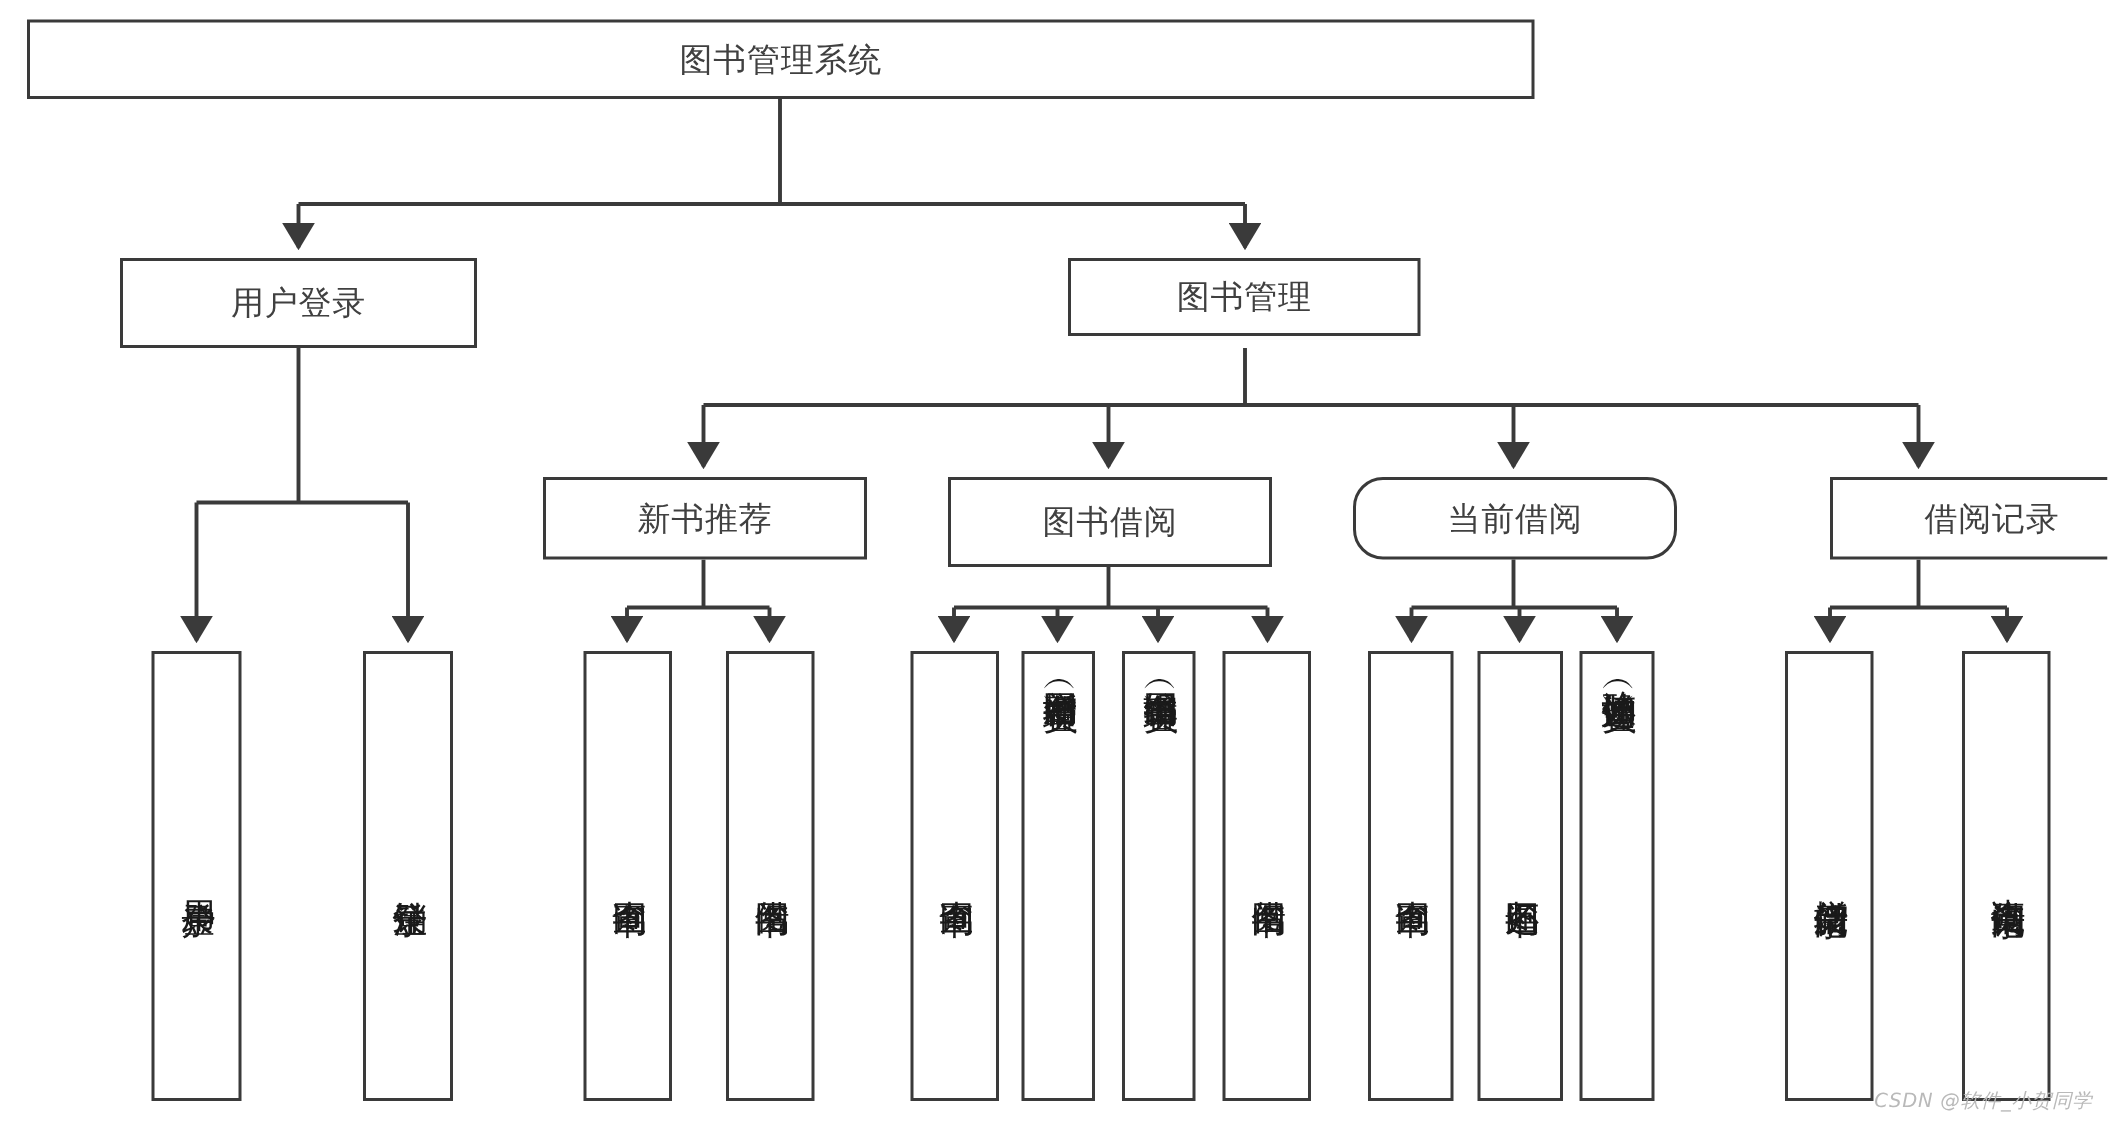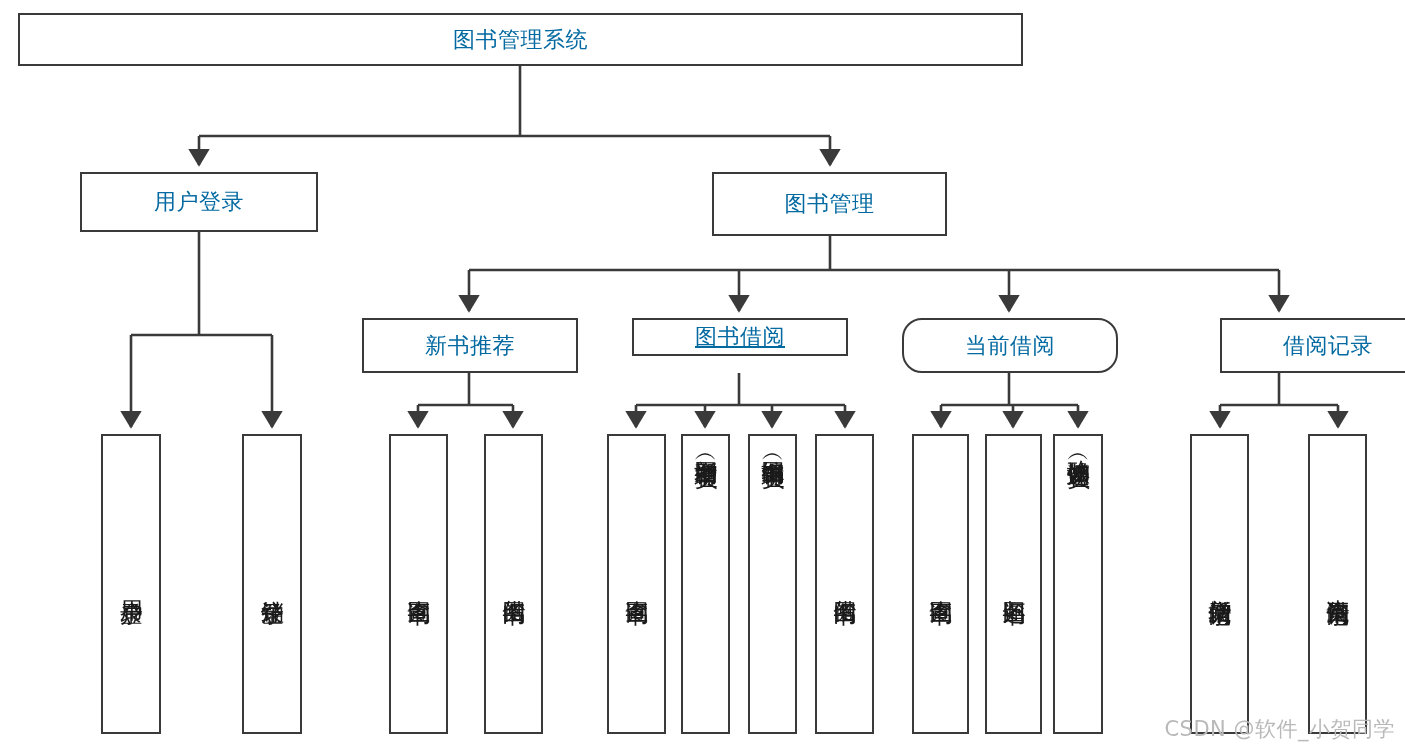--- a/index.html
+++ b/index.html
@@ -26,21 +26,21 @@
     pointer-events: none;
   }
   .node {
     position: absolute;
     box-sizing: border-box;
     background: #ffffff;
     border: 2.5px solid #3a3a3a;
     display: flex;
     align-items: center;
     justify-content: center;
-    color: #0369a1;
+    color: #404040;
   }
   .node.h {
     font-size: 22px;
     letter-spacing: 0.5px;
   }
   .vlabel {
     writing-mode: vertical-rl;
     text-orientation: upright;
     font-size: 23px;
     line-height: 1.12;
@@ -63,24 +63,25 @@
     overflow: hidden;
   }
   .leafwrap.topalign {
     align-items: flex-start;
     padding-top: 6px;
   }
   #watermark {
     position: absolute;
     right: 10px;
     bottom: 4px;
-    font-size: 21px;
+    font-size: 13px;
     color: #b9b9b9;
     white-space: nowrap;
     letter-spacing: 0.5px;
+    font-style: italic;
   }
 </style>
 </head>
 <body>
 
 <div id="canvas">
 
   <svg id="wires" viewBox="0 0 1405 747" xmlns="http://www.w3.org/2000/svg">
     <defs>
       <marker id="arrow" viewBox="0 0 10 12" refX="9" refY="6" markerWidth="7" markerHeight="8.4" orient="auto-start-reverse">
@@ -131,28 +132,28 @@
     </g>
   </svg>
 
   <div class="node h" style="left:18px;top:13px;width:1005px;height:53px;">
     <span>图书管理系统</span>
   </div>
 
   <div class="node h" style="left:80px;top:172px;width:238px;height:60px;">
     <span>用户登录</span>
   </div>
-  <div class="node h" style="left:712px;top:172px;width:235px;height:64px;">
+  <div class="node h" style="left:712px;top:172px;width:235px;height:52px;">
     <span>图书管理</span>
   </div>
 
   <div class="node h" style="left:362px;top:318px;width:216px;height:55px;text-align:right;">
     <span>新书推荐</span>
   </div>
-  <div class="node h" style="left:632px;top:318px;width:216px;height:38px;text-decoration:underline;">
+  <div class="node h" style="left:632px;top:318px;width:216px;height:60px;">
     <span>图书借阅</span>
   </div>
   <div class="node h" style="left:902px;top:318px;width:216px;height:55px;border-radius:20px;">
     <span>当前借阅</span>
   </div>
   <div class="node h" style="left:1220px;top:318px;width:216px;height:55px;">
     <span>借阅记录</span>
   </div>
 
   <div class="leafwrap" style="left:101px;top:434px;width:60px;height:300px;">

